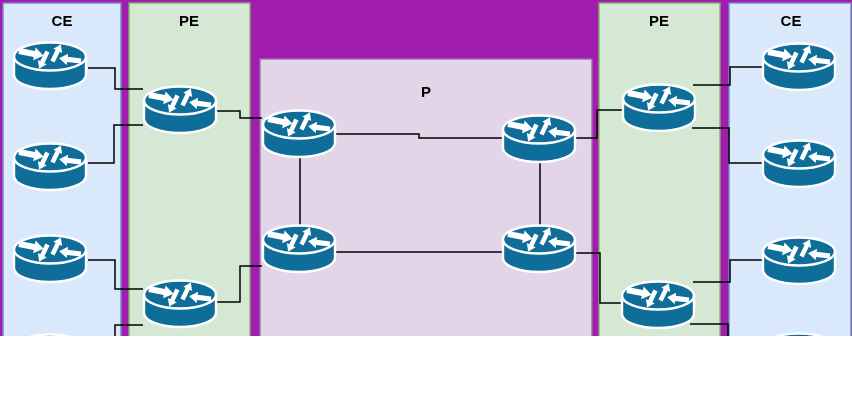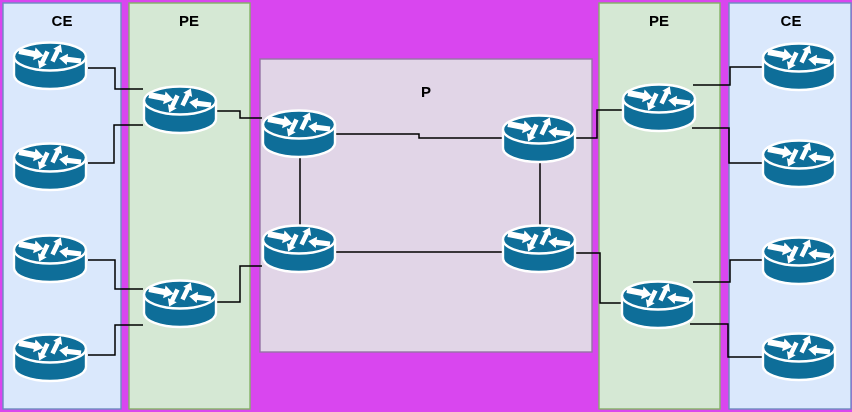--- a/index.html
+++ b/index.html
@@ -1,20 +1,20 @@
 <!DOCTYPE html>
 <html><head>
 <meta charset="utf-8">
 <style>
   html, body { margin: 0; padding: 0; background: #ffffff; }
   .canvas {
     position: relative;
     width: 852px;
-    height: 412px;
-    background: #d946ef;
+    height: 336px;
+    background: #a21caf;
     font-family: "Liberation Sans", sans-serif;
     overflow: hidden;
   }
   svg#diagram { display: block; }
   .zone-label {
     font-family: "Liberation Sans", sans-serif;
     font-size: 15px;
     font-weight: 600;
   }
 </style>

